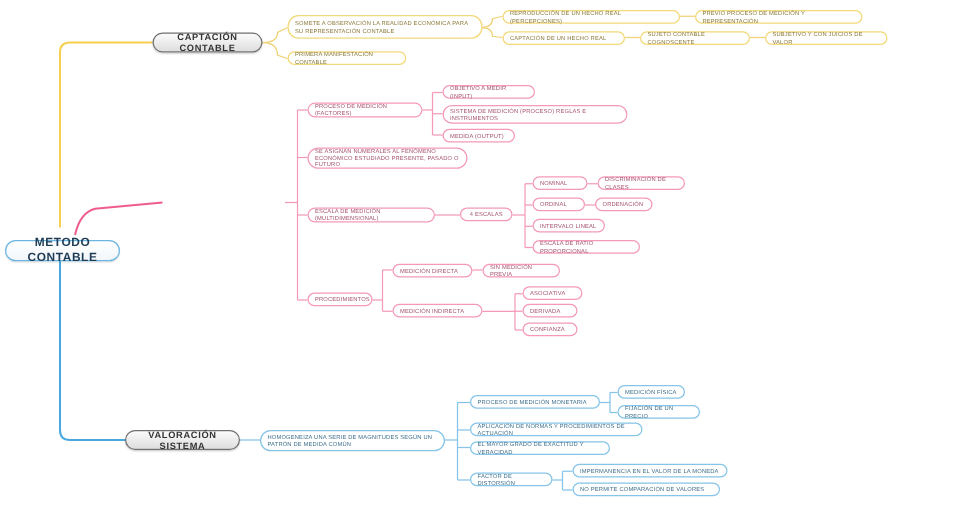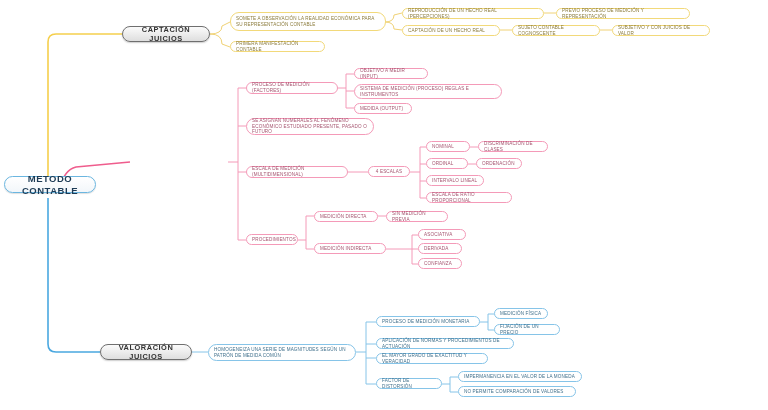--- a/index.html
+++ b/index.html
@@ -127,26 +127,26 @@
       <path d="M488,314 L494,314"></path>
       <path d="M488,330 L494,330"></path>
 
       <path d="M450,377 L450,392"></path>
       <path d="M442,384 L450,384"></path>
       <path d="M450,377 L458,377"></path>
       <path d="M450,392 L458,392"></path>
     </g>
   </svg>
 
-  <div class="node root" style="left:4px;top:176px;width:92px;height:17px;">
+  <div class="node root" style="left:4px;top:192px;width:92px;height:17px;">
     <span>METODO CONTABLE</span>
   </div>
 
   <div class="node lvl1" style="left:122px;top:26px;width:88px;height:16px;">
-    <span>CAPTACIÓN JUICIOS</span>
+    <span>CAPTACIÓN CONTABLE</span>
   </div>
 
   <div class="node yel t5 capL" style="left:230px;top:12px;width:156px;height:19px;">
     <span>SOMETE A OBSERVACIÓN LA REALIDAD ECONÓMICA  PARA SU REPRESENTACIÓN CONTABLE</span>
   </div>
 
   <div class="node yel t5 capL" style="left:230px;top:41px;width:95px;height:11px;">
     <span>PRIMERA MANIFESTACIÓN CONTABLE</span>
   </div>
 
@@ -245,21 +245,21 @@
 
   <div class="node pnk t5 capL" style="left:418px;top:243px;width:44px;height:11px;">
     <span>DERIVADA</span>
   </div>
 
   <div class="node pnk t5 capL" style="left:418px;top:258px;width:44px;height:11px;">
     <span>CONFIANZA</span>
   </div>
 
   <div class="node lvl1" style="left:100px;top:344px;width:92px;height:16px;">
-    <span>VALORACIÓN JUICIOS</span>
+    <span>VALORACIÓN SISTEMA</span>
   </div>
 
   <div class="node blu t5 capL" style="left:208px;top:344px;width:148px;height:17px;">
     <span>HOMOGENEIZA UNA SERIE DE MAGNITUDES SEGÚN UN PATRÓN DE MEDIDA COMÚN</span>
   </div>
 
   <div class="node blu t5 capL" style="left:376px;top:316px;width:104px;height:11px;">
     <span>PROCESO DE MEDICIÓN MONETARIA</span>
   </div>
 

